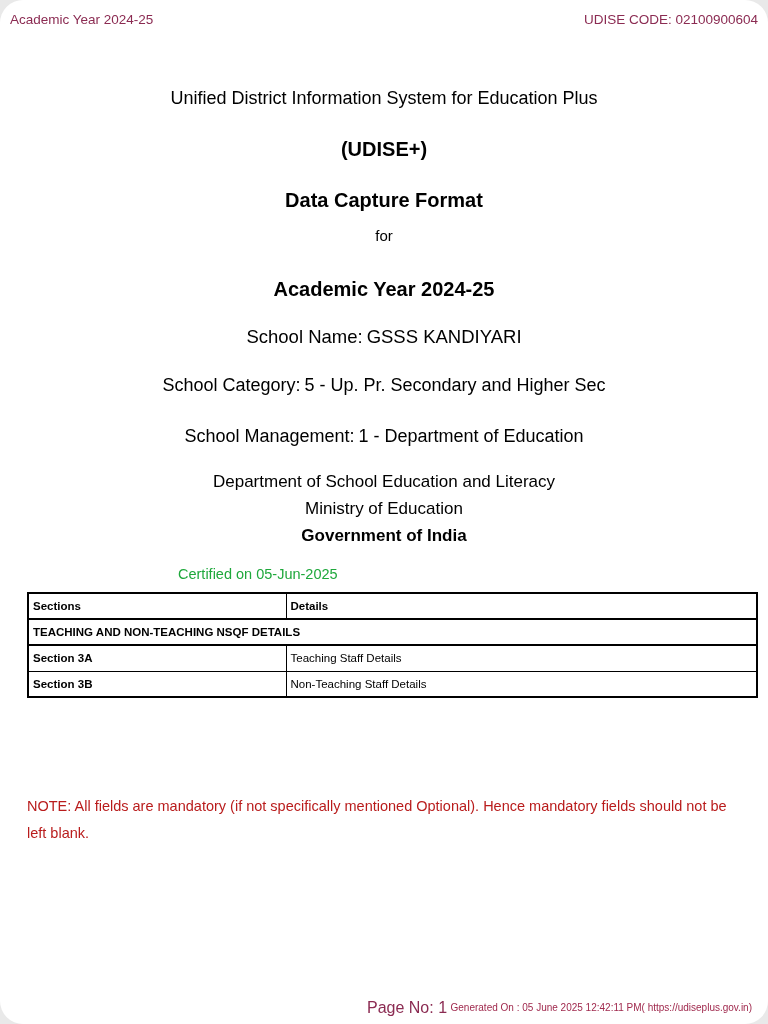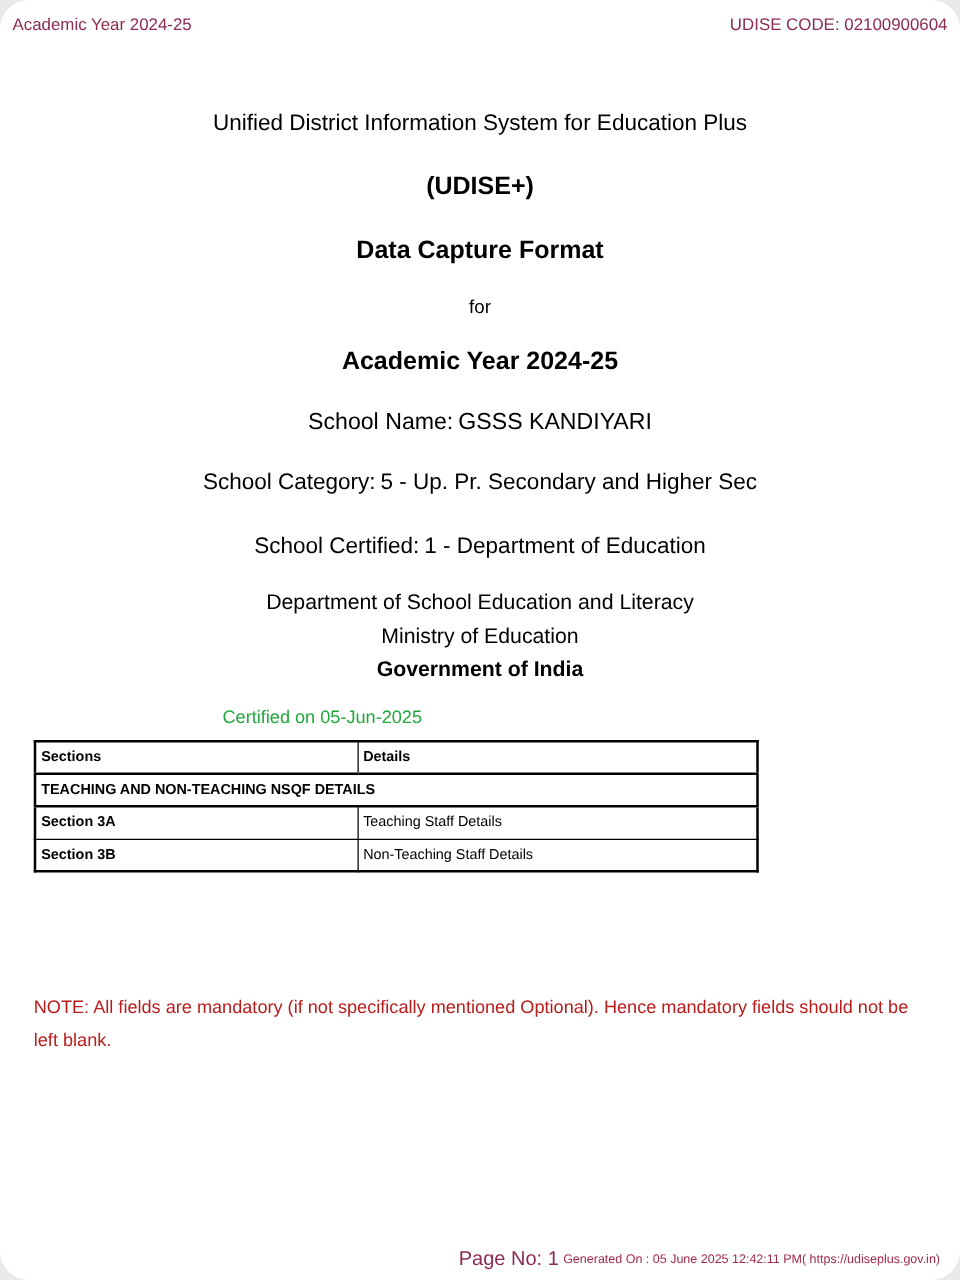--- a/index.html
+++ b/index.html
@@ -20,39 +20,39 @@
     top: 12px; left: 10px; right: 10px;
     display: flex;
     justify-content: space-between;
     font-size: 13.5px;
     color: #8b2b52;
   }
   .centered { position: absolute; left: 0; width: 768px; text-align: center; }
   .title-main   { top: 88px;  font-size: 18px; }
   .title-udise  { top: 138px; font-size: 20px; font-weight: bold; }
   .title-dcf    { top: 189px; font-size: 20px; font-weight: bold; }
-  .title-for    { top: 237px; font-size: 15px; }
+  .title-for    { top: 227px; font-size: 15px; }
   .title-ay     { top: 278px; font-size: 20px; font-weight: bold; }
   .school-name  { top: 326px; font-size: 18.5px; }
   .school-cat   { top: 375px; font-size: 18px; }
   .school-mgmt  { top: 426px; font-size: 18px; }
   .dept-line    { top: 472px; font-size: 17px; }
   .ministry-line{ top: 499px; font-size: 17px; }
   .gov-line     { top: 526px; font-size: 17px; font-weight: bold; }
   .label-gap { display: inline-block; width: 4px; }
   .certified {
     position: absolute;
     top: 566px; left: 178px;
     font-size: 14.5px;
     color: #1fa83c;
   }
   table.sections {
     position: absolute;
     top: 592px; left: 27px;
-    width: 580px;
+    width: 731px;
     border-collapse: collapse;
     font-size: 11.5px;
   }
   table.sections td {
     border: 1px solid #000;
     padding: 2px 4px;
     height: 26px;
     vertical-align: middle;
   }
   table.sections { border: 2px solid #000; }
@@ -97,21 +97,21 @@
   <div class="centered title-for">for</div>
   <div class="centered title-ay">Academic Year 2024-25</div>
 
   <div class="centered school-name">
     <span>School Name:</span><span class="label-gap"></span><span>GSSS KANDIYARI</span>
   </div>
   <div class="centered school-cat">
     <span>School Category:</span><span class="label-gap"></span><span>5 - Up. Pr. Secondary and Higher Sec</span>
   </div>
   <div class="centered school-mgmt">
-    <span>School Certified:</span><span class="label-gap"></span><span>1 - Department of Education</span>
+    <span>School Management:</span><span class="label-gap"></span><span>1 - Department of Education</span>
   </div>
 
   <div class="centered dept-line">Department of School Education and Literacy</div>
   <div class="centered ministry-line">Ministry of Education</div>
   <div class="centered gov-line">Government of India</div>
 
   <div class="certified">Certified on 05-Jun-2025</div>
 
   <table class="sections">
     <tbody>

